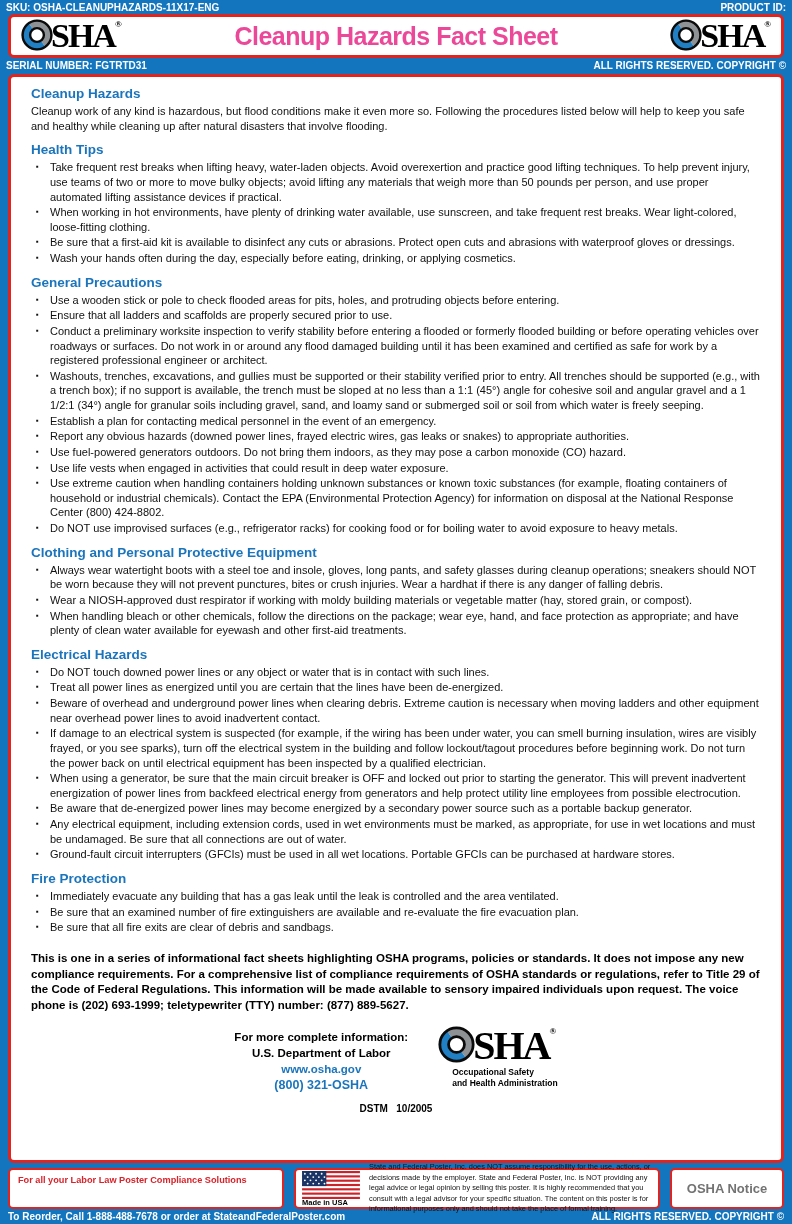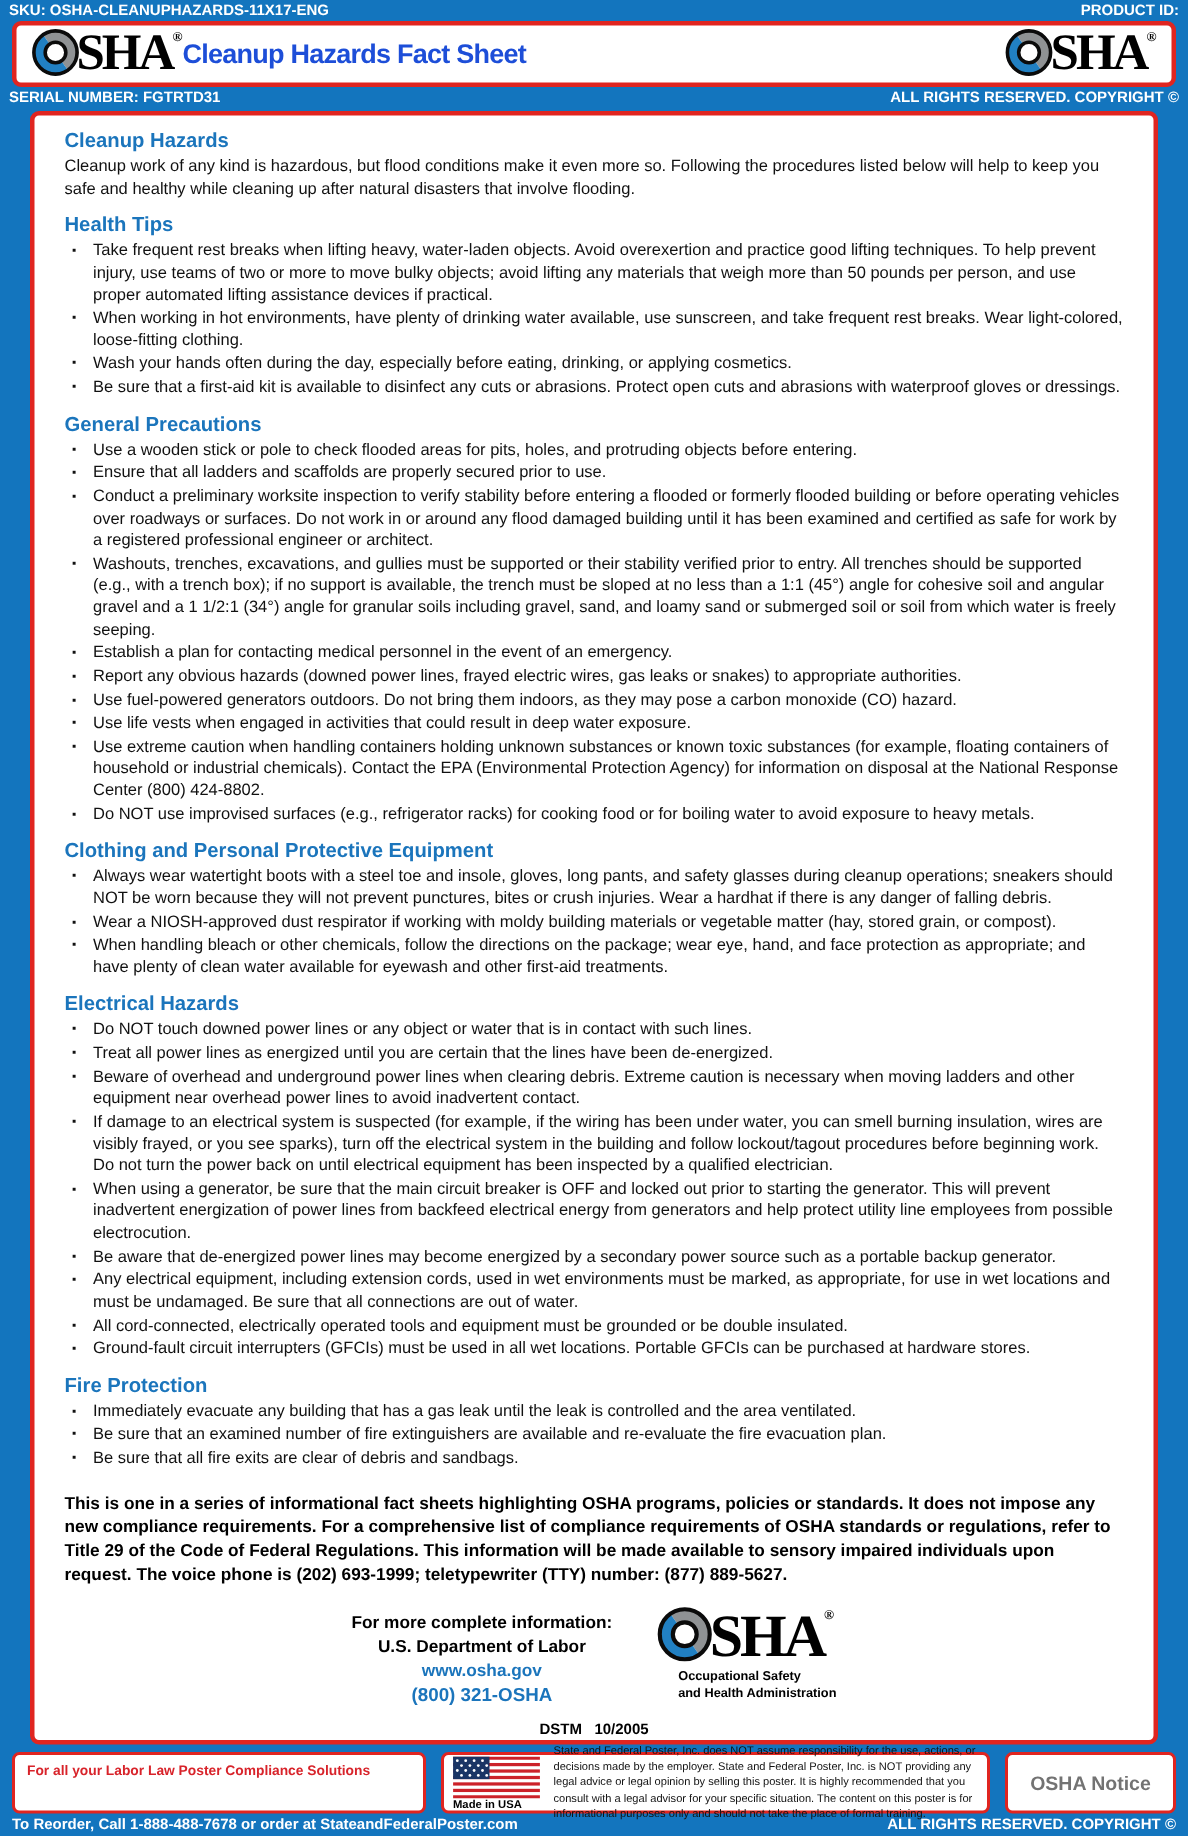--- a/index.html
+++ b/index.html
@@ -4,33 +4,33 @@
 <style>
   html,body{margin:0;padding:0;}
   body{width:792px;height:1224px;background:#1375BE;font-family:"Liberation Sans",sans-serif;overflow:hidden;}
   .page{position:relative;width:792px;height:1224px;display:flex;flex-direction:column;}
 
   
   .thinbar{display:flex;justify-content:space-between;align-items:center;color:#fff;font-weight:bold;font-size:10px;padding:1px 6px;height:12px;flex:none;}
 
   
   .header-band{margin:0 8px;background:#fff;border:3px solid #E02520;border-radius:6px;height:38px;display:flex;align-items:center;padding:0 10px;flex:none;}
-  .header-title{flex:1;text-align:left;font-size:18px;font-weight:bold;color:#1d4ed8;letter-spacing:-0.5px;}
+  .header-title{flex:1;text-align:center;font-size:25px;font-weight:bold;color:#ec4899;letter-spacing:-0.5px;}
 
   
   .osha-logo{display:inline-flex;align-items:flex-start;font-family:"Liberation Serif",serif;font-weight:bold;color:#000;line-height:1;}
   .osha-o{width:32px;height:32px;margin-right:-2px;flex:none;}
   .osha-word{font-size:34px;letter-spacing:-2px;}
   .osha-reg{font-size:9px;margin-top:1px;}
   .footer-logo .osha-o{width:37px;height:37px;}
   .footer-logo .osha-word{font-size:40px;}
   .logo-sub{font-size:8.5px;font-weight:bold;font-family:"Liberation Sans",sans-serif;line-height:1.25;margin:1px 0 0 14px;color:#000;}
 
   
-  .main-box{margin:2px 20px 0;background:#fff;border:3px solid #E02520;border-radius:6px;flex:1;padding:9px 20px 4px;overflow:hidden;position:relative;}
+  .main-box{margin:2px 8px 0;background:#fff;border:3px solid #E02520;border-radius:6px;flex:1;padding:9px 20px 4px;overflow:hidden;position:relative;}
   h2{color:#1B75BC;font-size:13.5px;margin:9px 0 3px;font-weight:bold;}
   section:first-child h2{margin-top:0;}
   .body-text{font-size:11px;line-height:1.33;color:#111;margin:0 0 2px;}
   ul{margin:0;padding:0;list-style:none;}
   li{position:relative;font-size:11px;line-height:1.33;color:#111;padding-left:19px;margin:0 0 1px;}
   li::before{content:"▪";position:absolute;left:5px;top:2px;font-size:8px;color:#111;}
 
   .closing-note{font-size:11.5px;font-weight:bold;color:#000;line-height:1.38;margin:16px 0 0;}
 
   .footer-info{display:flex;justify-content:center;align-items:flex-start;gap:30px;margin-top:12px;}
@@ -105,22 +105,22 @@
     <div id="sections">
         <section>
           <h2>Cleanup Hazards</h2>
           <p class="body-text">Cleanup work of any kind is hazardous, but flood conditions make it even more so. Following the procedures listed below will help to keep you safe and healthy while cleaning up after natural disasters that involve flooding.</p>
         </section>
         <section>
           <h2>Health Tips</h2>
           <ul>
             <li>Take frequent rest breaks when lifting heavy, water-laden objects. Avoid overexertion and practice good lifting techniques. To help prevent injury, use teams of two or more to move bulky objects; avoid lifting any materials that weigh more than 50 pounds per person, and use proper automated lifting assistance devices if practical.</li>
             <li>When working in hot environments, have plenty of drinking water available, use sunscreen, and take frequent rest breaks. Wear light-colored, loose-fitting clothing.</li>
+            <li>Be sure that a first-aid kit is available to disinfect any cuts or abrasions. Protect open cuts and abrasions with waterproof gloves or dressings.</li>
             <li>Wash your hands often during the day, especially before eating, drinking, or applying cosmetics.</li>
-            <li>Be sure that a first-aid kit is available to disinfect any cuts or abrasions. Protect open cuts and abrasions with waterproof gloves or dressings.</li>
           </ul>
         </section>
         <section>
           <h2>General Precautions</h2>
           <ul>
             <li>Use a wooden stick or pole to check flooded areas for pits, holes, and protruding objects before entering.</li>
             <li>Ensure that all ladders and scaffolds are properly secured prior to use.</li>
             <li>Conduct a preliminary worksite inspection to verify stability before entering a flooded or formerly flooded building or before operating vehicles over roadways or surfaces. Do not work in or around any flood damaged building until it has been examined and certified as safe for work by a registered professional engineer or architect.</li>
             <li>Washouts, trenches, excavations, and gullies must be supported or their stability verified prior to entry. All trenches should be supported (e.g., with a trench box); if no support is available, the trench must be sloped at no less than a 1:1 (45°) angle for cohesive soil and angular gravel and a 1 1/2:1 (34°) angle for granular soils including gravel, sand, and loamy sand or submerged soil or soil from which water is freely seeping.</li>
             <li>Establish a plan for contacting medical personnel in the event of an emergency.</li>
@@ -142,21 +142,20 @@
         <section>
           <h2>Electrical Hazards</h2>
           <ul>
             <li>Do NOT touch downed power lines or any object or water that is in contact with such lines.</li>
             <li>Treat all power lines as energized until you are certain that the lines have been de-energized.</li>
             <li>Beware of overhead and underground power lines when clearing debris. Extreme caution is necessary when moving ladders and other equipment near overhead power lines to avoid inadvertent contact.</li>
             <li>If damage to an electrical system is suspected (for example, if the wiring has been under water, you can smell burning insulation, wires are visibly frayed, or you see sparks), turn off the electrical system in the building and follow lockout/tagout procedures before beginning work. Do not turn the power back on until electrical equipment has been inspected by a qualified electrician.</li>
             <li>When using a generator, be sure that the main circuit breaker is OFF and locked out prior to starting the generator. This will prevent inadvertent energization of power lines from backfeed electrical energy from generators and help protect utility line employees from possible electrocution.</li>
             <li>Be aware that de-energized power lines may become energized by a secondary power source such as a portable backup generator.</li>
             <li>Any electrical equipment, including extension cords, used in wet environments must be marked, as appropriate, for use in wet locations and must be undamaged. Be sure that all connections are out of water.</li>
-            <li>All cord-connected, electrically operated tools and equipment must be grounded or be double insulated.</li>
             <li>Ground-fault circuit interrupters (GFCIs) must be used in all wet locations. Portable GFCIs can be purchased at hardware stores.</li>
           </ul>
         </section>
         <section>
           <h2>Fire Protection</h2>
           <ul>
             <li>Immediately evacuate any building that has a gas leak until the leak is controlled and the area ventilated.</li>
             <li>Be sure that an examined number of fire extinguishers are available and re-evaluate the fire evacuation plan.</li>
             <li>Be sure that all fire exits are clear of debris and sandbags.</li>
           </ul>

